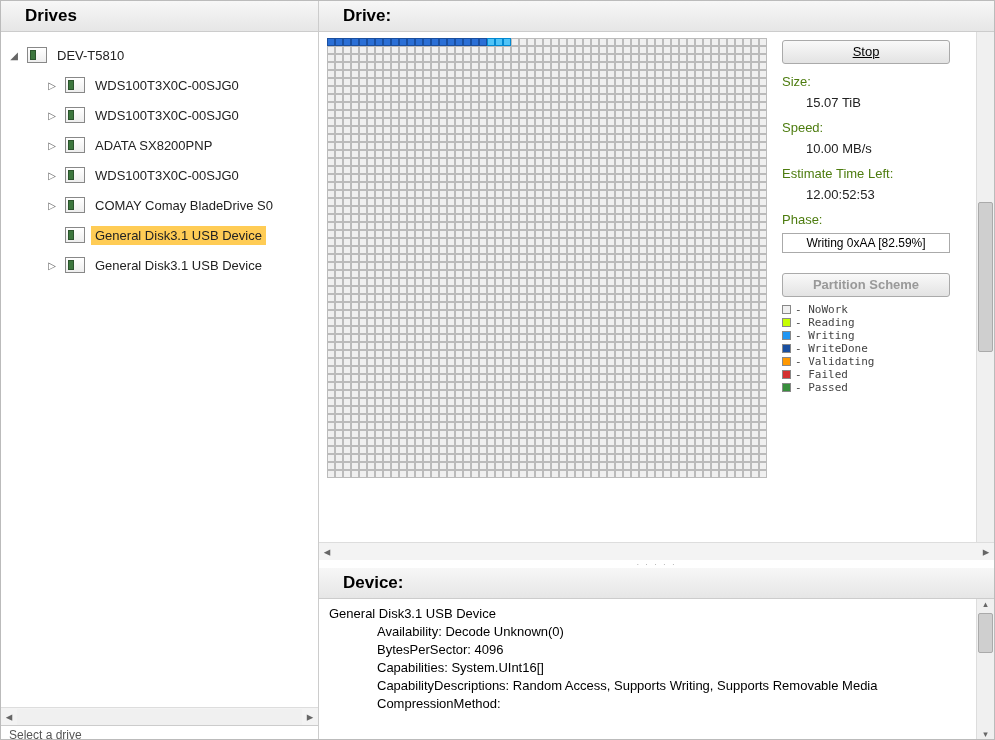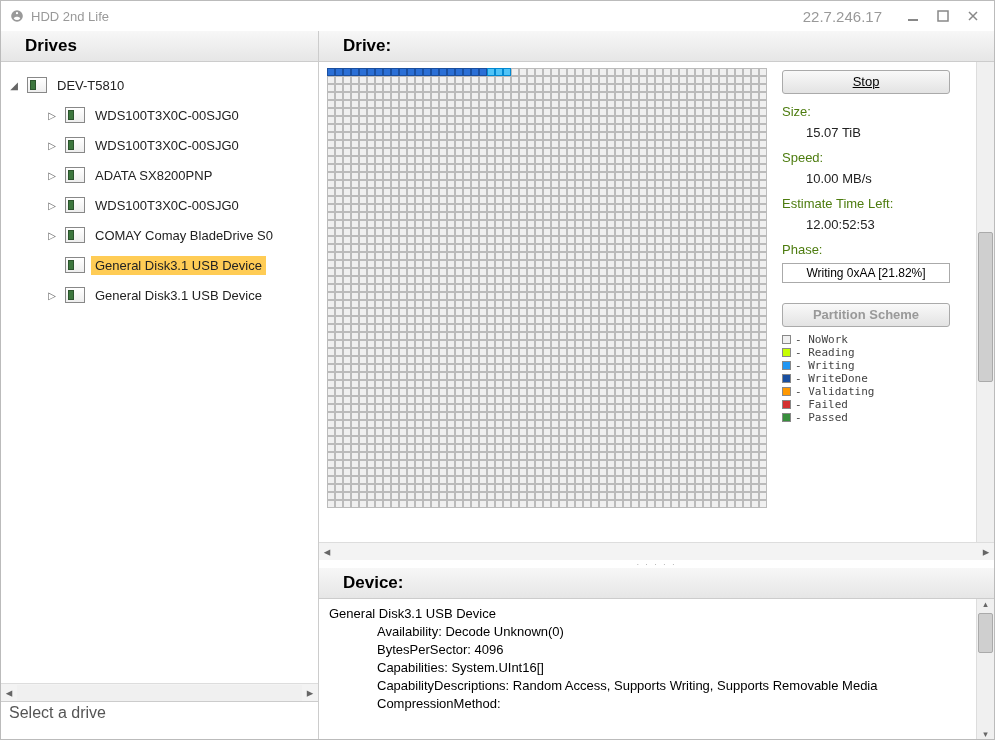--- a/index.html
+++ b/index.html
@@ -22,21 +22,21 @@
 .tree-row.child { padding-left: 44px; }
 .tree-row .expander { width: 14px; height: 14px; display: inline-flex; align-items: center; justify-content: center; margin-right: 6px; color: #666; font-size: 10px; cursor: pointer; }
 .tree-row .drive-icon { width: 20px; height: 16px; border: 1px solid #888; background: linear-gradient(#fff,#eee); margin-right: 6px; display: inline-flex; align-items: center; padding-left: 2px; }
 .tree-row .drive-icon .led { width: 6px; height: 10px; background: #3c763d; display: inline-block; border: 1px solid #2b542c; }
 .tree-row .label { font-size: 13px; color: #222; padding: 2px 4px; }
 .tree-row.selected .label { background: #ffcc55; }
 .left-scroll { height: 18px; border-top: 1px solid #ddd; display: flex; align-items: center; background: #f3f3f3; }
 .left-scroll .track { flex: 1; height: 16px; background: #f0f0f0; position: relative; margin: 0 16px; }
 .left-scroll .arrow { width: 16px; text-align: center; color: #666; cursor: pointer; position: absolute; }
 .left-scroll .arrow.l { left: 0; } .left-scroll .arrow.r { right: 0; }
-.statusbar { height: 38px; border-top: 1px solid #ccc; padding: 2px 8px; font-size: 16px; color: #555; }
+.statusbar { height: 14px; border-top: 1px solid #ccc; padding: 2px 8px; font-size: 12px; color: #555; }
 .right { flex: 1; display: flex; flex-direction: column; min-width: 0; }
 .drive-body { flex: 1; display: flex; min-height: 0; position: relative; }
 .grid-area { flex: 1; overflow: hidden; padding: 6px 4px 6px 8px; position: relative; }
 .sector-grid { width: 440px; }
 .sector-row { display: flex; }
 .sector { width: 8px; height: 8px; border: 1px solid #bbb; margin-right: 0px; margin-bottom: 0px; background: #f0f0f0; }
 .sector.done { background: #2a6fd6; border-color: #1a4fa0; }
 .sector.writing { background: #4fc3f7; border-color: #0288d1; }
 .side-panel { width: 200px; padding: 8px 2px 4px 6px; display: flex; flex-direction: column; gap: 6px; overflow: hidden; position: relative; }
 .side-panel .btn { display: block; width: 168px; height: 24px; background: linear-gradient(#f9f9f9,#e3e3e3); border: 1px solid #aaa; border-radius: 3px; font-size: 13px; cursor: pointer; text-align: center; line-height: 22px; }
@@ -61,45 +61,20 @@
 .dscroll { width: 18px; background: #f0f0f0; border-left: 1px solid #ddd; position: relative; }
 .dscroll .thumb { position: absolute; left: 1px; right: 1px; top: 14px; height: 40px; background: #cfcfcf; border: 1px solid #aaa; border-radius: 2px; }
 .dscroll .arr { position: absolute; left: 0; right: 0; text-align: center; color: #666; font-size: 9px; }
 .dscroll .arr.up { top: 0; } .dscroll .arr.dn { bottom: 0; }
 </style>
 </head>
 <body>
 
 <div class="window">
 
-  <div class="titlebar">
-    <span class="icon">
-      <svg width="14" height="14" viewBox="0 0 24 24">
-          <path fill="#999" d="M12 2a10 10 0 100 20 10 10 0 000-20zm0 3a2 2 0 110 4 2 2 0 010-4zm0 14a7 7 0 01-5.6-2.8c.03-1.87 3.73-2.9 5.6-2.9s5.57 1.03 5.6 2.9A7 7 0 0112 19z"></path>
-        </svg>
-    </span>
-    <span class="title">HDD 2nd Life</span>
-    <span class="spacer"></span>
-    <span class="version">22.7.246.17</span>
-    <span class="win-btn">
-        <svg width="14" height="14" viewBox="0 0 14 14">
-          <rect x="2" y="10" width="10" height="2" fill="#888"></rect>
-        </svg>
-      </span>
-    <span class="win-btn">
-        <svg width="14" height="14" viewBox="0 0 14 14">
-          <rect x="2" y="2" width="10" height="10" fill="none" stroke="#888" stroke-width="1.5"></rect>
-        </svg>
-      </span>
-    <span class="win-btn">
-        <svg width="14" height="14" viewBox="0 0 14 14">
-          <path d="M3 3l8 8M11 3l-8 8" stroke="#888" stroke-width="1.5"></path>
-        </svg>
-      </span>
-  </div>
 
 
   <div class="content">
 
     <div class="left">
       <div class="panel-header">Drives</div>
       <div class="tree">
 
         <div class="tree-row">
           <span class="expander">◢</span>
@@ -3316,21 +3291,21 @@
 
         <div class="side-panel">
           <div class="btn stop">Stop</div>
           <div class="klabel">Size:</div>
           <div class="kval">15.07 TiB</div>
           <div class="klabel">Speed:</div>
           <div class="kval">10.00 MB/s</div>
           <div class="klabel">Estimate Time Left:</div>
           <div class="kval">12.00:52:53</div>
           <div class="klabel">Phase:</div>
-          <div class="phase-box">Writing 0xAA [21.82%]</div>
+          <div class="phase-box">Writing 0xAA [82.59%]</div>
           <div style="height:8px"></div>
           <div class="btn disabled">Partition Scheme</div>
           <div class="legend" id="legend">
               <div class="row">
                 <span class="sw" style="background: rgb(240, 240, 240);"></span>
                 <span> - NoWork</span>
               </div>
               <div class="row">
                 <span class="sw" style="background: rgb(198, 255, 0);"></span>
                 <span> - Reading</span>

